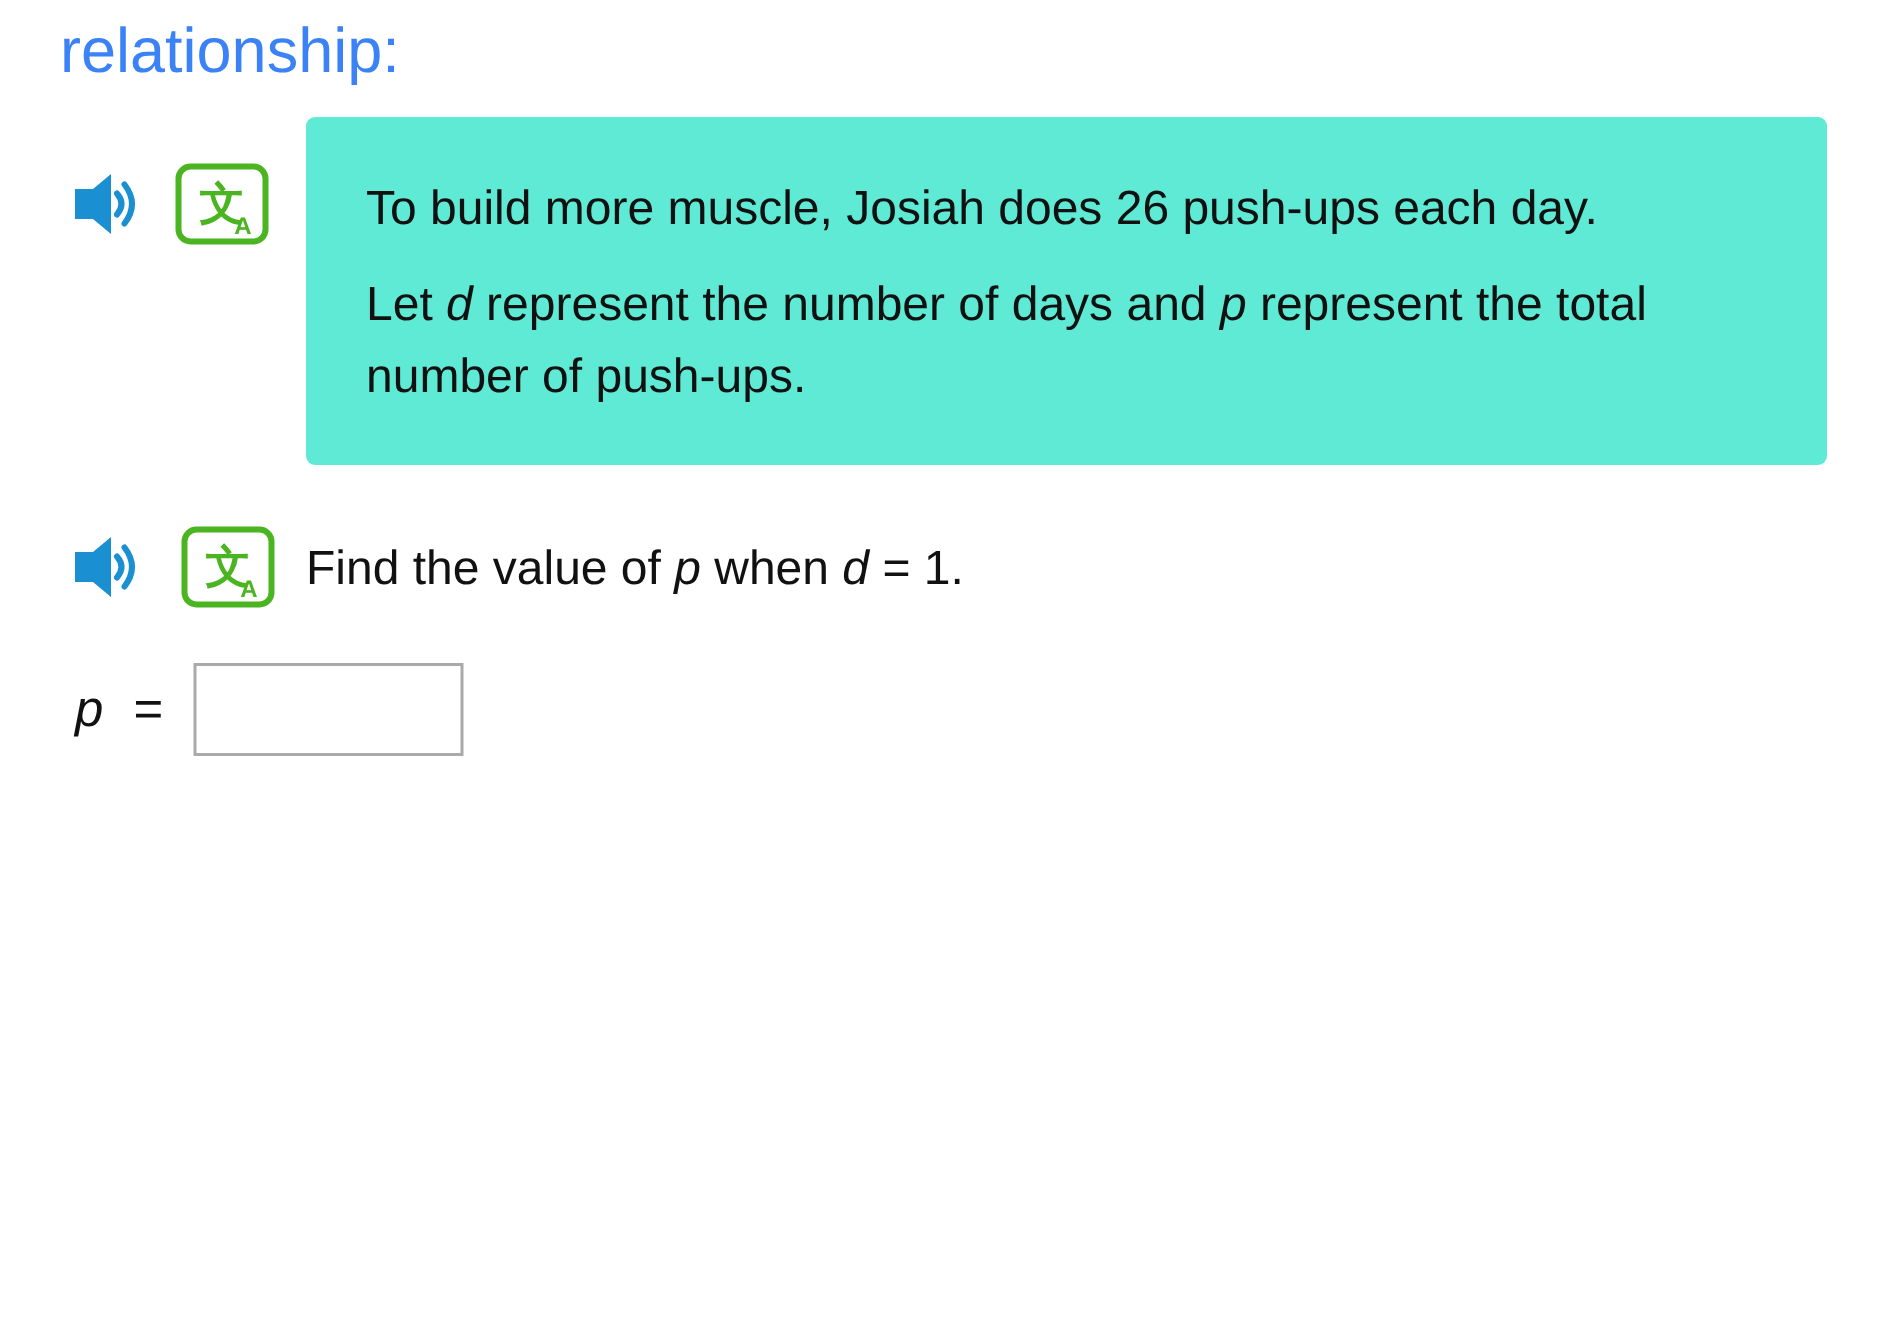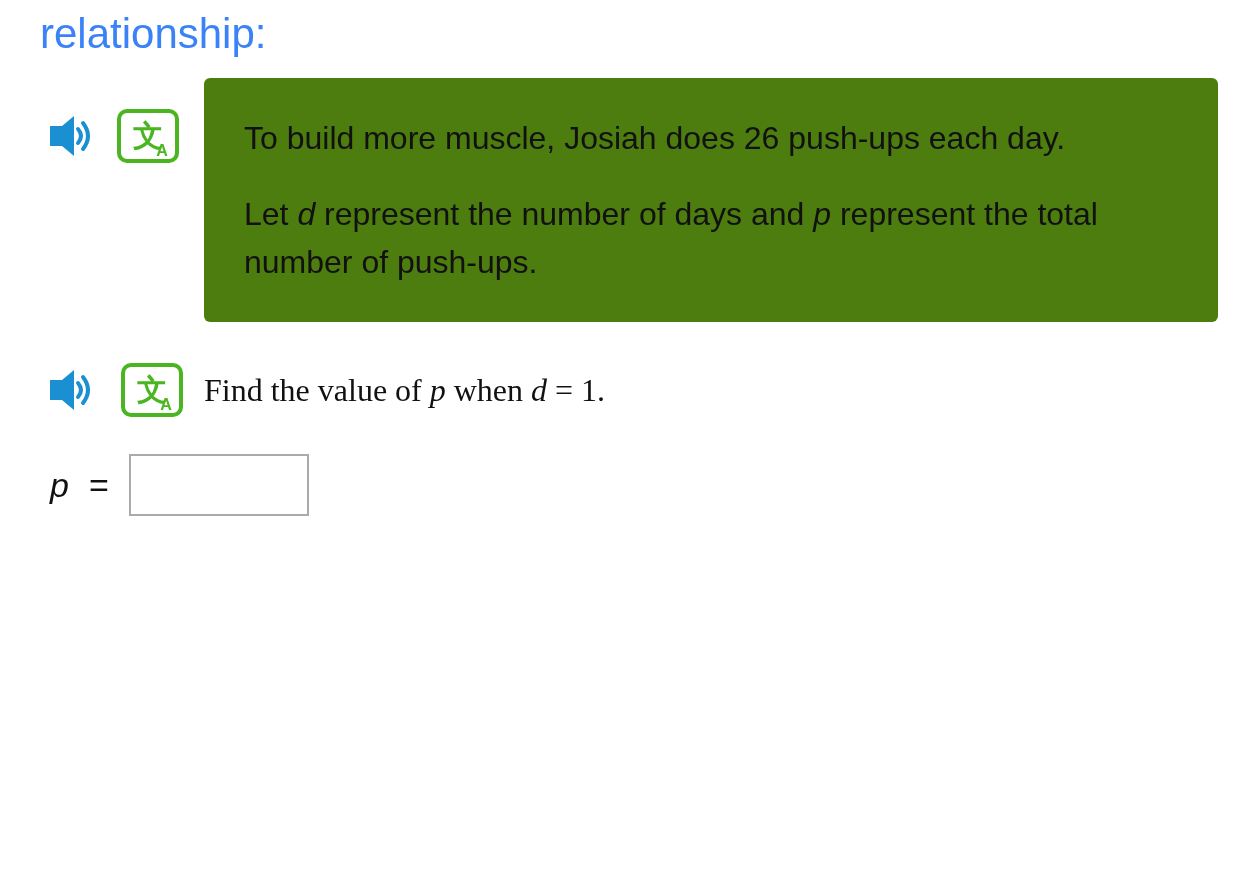--- a/index.html
+++ b/index.html
@@ -47,44 +47,43 @@
       display: inline-flex;
       align-items: center;
     }
 
     .translate-icon {
       display: inline-flex;
       align-items: center;
     }
 
     .problem-text-box {
-      background: #4d7c0f;
+      background: #5eead4;
       border-radius: 6px;
       padding: 36px 40px;
       font-size: 32px;
       line-height: 1.5;
       flex: 1;
     }
 
     .problem-text-box p + p {
-      margin-top: 28px;
+      margin-top: 16px;
     }
 
     .question-row {
       display: flex;
       flex-direction: row;
       align-items: center;
       gap: 20px;
       margin-bottom: 36px;
     }
 
     .question-text {
       font-size: 32px;
       line-height: 1.4;
-      font-family: Liberation Serif, serif;
     }
 
     .answer-row {
       display: flex;
       flex-direction: row;
       align-items: center;
       gap: 20px;
       padding-left: 10px;
     }
 

